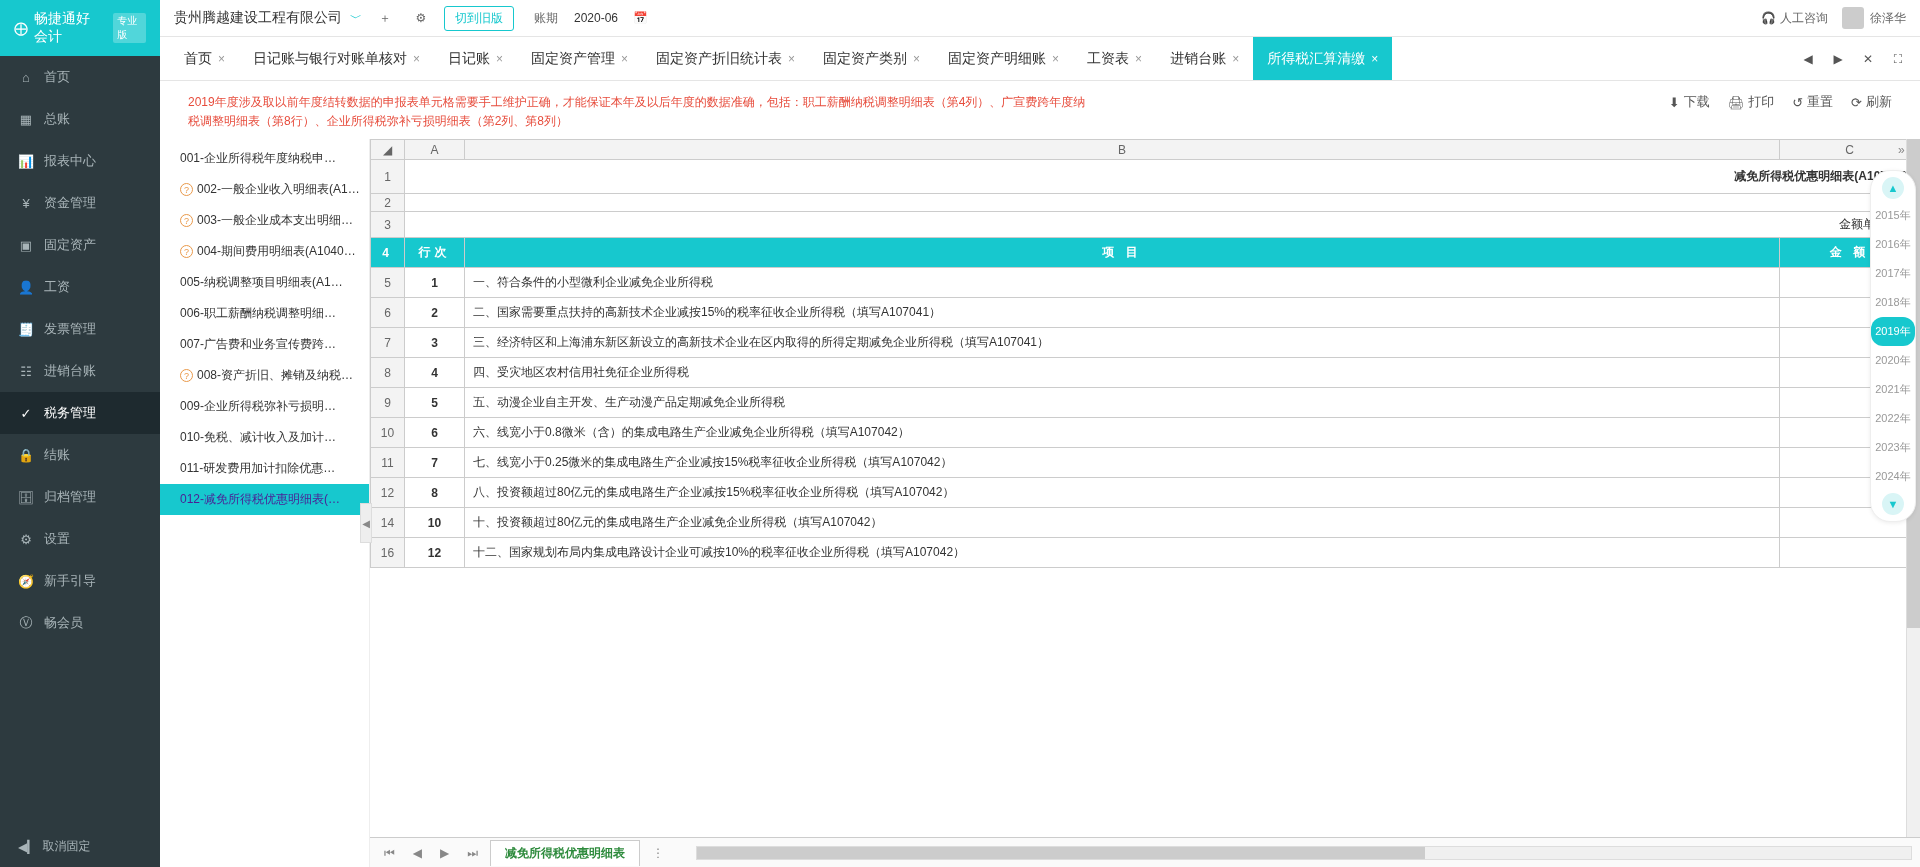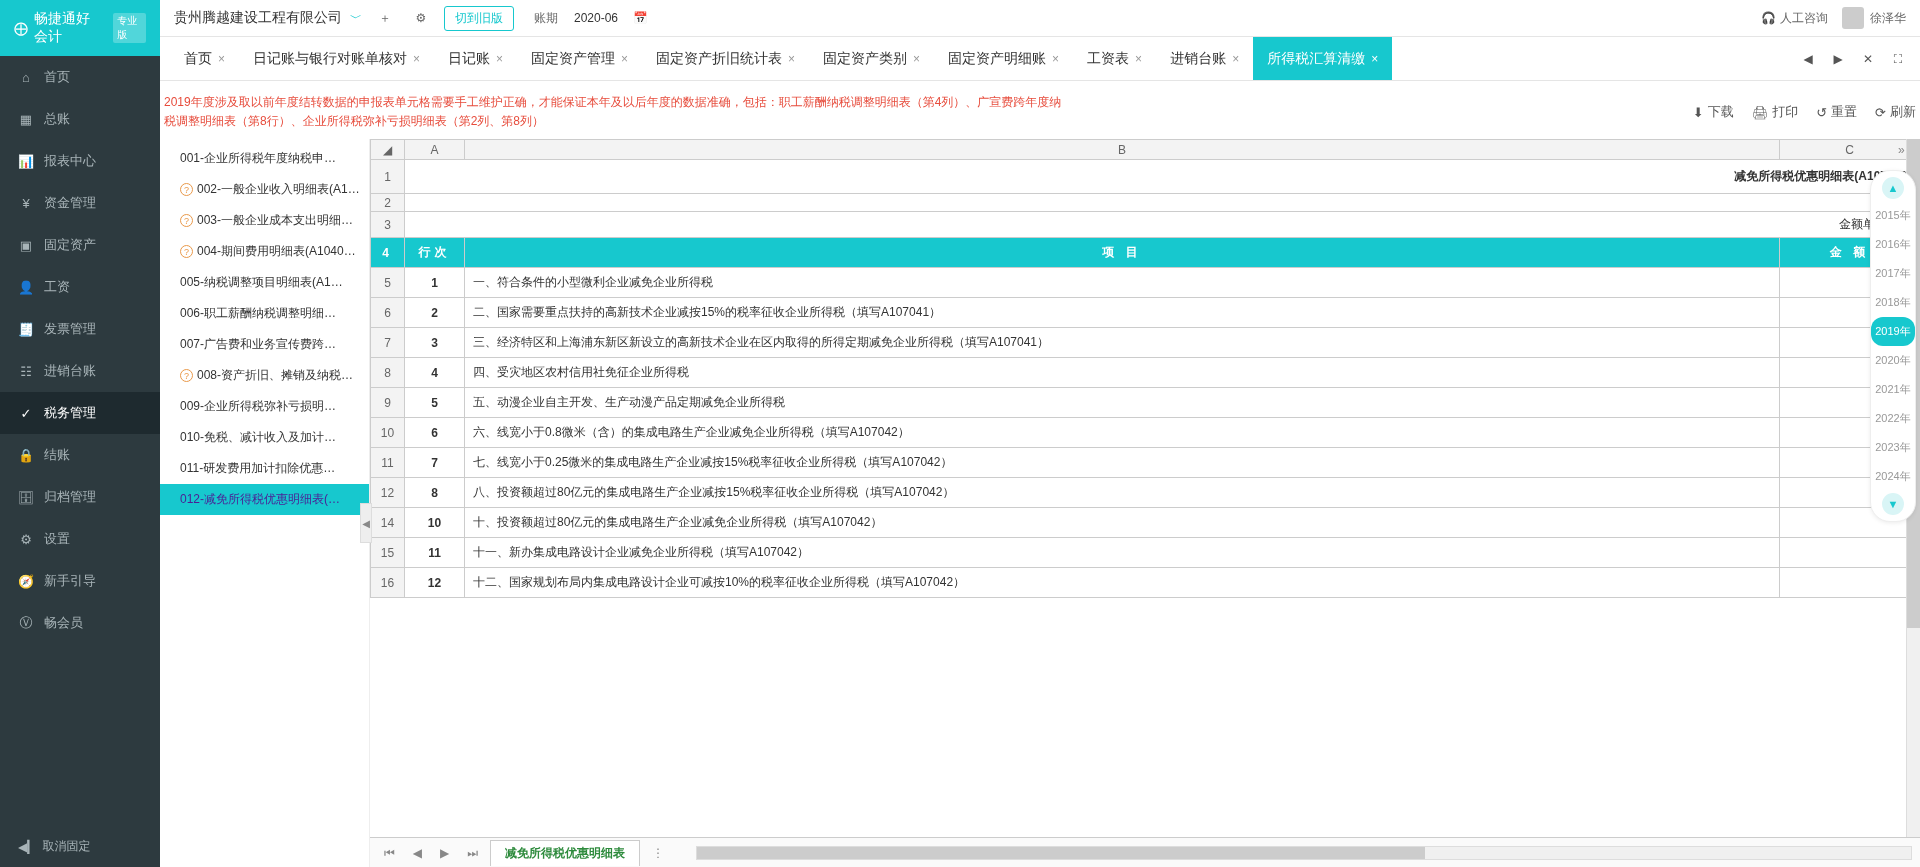--- a/index.html
+++ b/index.html
@@ -27,21 +27,21 @@
 
 .tabstrip { height: 44px; border-bottom: 1px solid #e5e5e5; display: flex; align-items: stretch; padding-left: 10px; }
 .tab { display: flex; align-items: center; gap: 6px; padding: 0 14px; color: #333; font-size: 14px; cursor: pointer; position: relative; }
 .tab .close { color: #999; font-size: 12px; }
 .tab.active { background: #17c8ce; color: #fff; }
 .tab.active .close { color: #fff; }
 .tab-actions { margin-left: auto; display: flex; align-items: center; gap: 2px; padding-right: 8px; }
 .tab-actions .btn { width: 28px; height: 28px; display: flex; align-items: center; justify-content: center; cursor: pointer; color: #555; }
 
 .content { flex: 1; display: flex; flex-direction: column; overflow: hidden; }
-.notice-row { display: flex; align-items: center; padding: 12px 4px 8px; gap: 20px; }
+.notice-row { display: flex; align-items: flex-start; padding: 12px 28px 8px; gap: 20px; }
 .notice { color: #e74c3c; font-size: 12px; line-height: 1.6; flex: 1; max-width: 900px; }
 .actions { display: flex; gap: 18px; color: #555; font-size: 13px; margin-left: auto; }
 .action-item { display: flex; align-items: center; gap: 4px; cursor: pointer; }
 
 .workarea { flex: 1; display: flex; overflow: hidden; position: relative; }
 .tree-panel { width: 210px; border-right: 1px solid #eee; overflow-y: auto; padding: 4px 0; }
 .tree-item { padding: 7px 10px 7px 20px; font-size: 12px; color: #333; cursor: pointer; white-space: nowrap; overflow: hidden; text-overflow: ellipsis; display: flex; align-items: center; gap: 4px; }
 .tree-item.active { background: #17c8ce; color: #4c1d95; }
 .qmark { width: 13px; height: 13px; border: 1px solid #e9994a; color: #e9994a; border-radius: 50%; font-size: 9px; display: inline-flex; align-items: center; justify-content: center; flex-shrink: 0; }
 .collapse-handle { position: absolute; left: 200px; top: 50%; width: 12px; height: 40px; background: #eee; border: 1px solid #ddd; display: flex; align-items: center; justify-content: center; cursor: pointer; z-index: 5; font-size: 10px; color: #888; }
@@ -375,26 +375,20 @@
     <td>八、投资额超过80亿元的集成电路生产企业减按15%税率征收企业所得税（填写A107042）</td>
     <td></td>
                   </tr>
                   <tr class="data-row">
                     <td class="rowhdr">14</td>
     <td class="rn-cell">10</td>
     <td>十、投资额超过80亿元的集成电路生产企业减免企业所得税（填写A107042）</td>
     <td></td>
                   </tr>
                   <tr class="data-row">
-                    <td class="rowhdr">15</td>
-    <td class="rn-cell">11</td>
-    <td>十一、新办集成电路设计企业减免企业所得税（填写A107042）</td>
-    <td></td>
-                  </tr>
-                  <tr class="data-row">
                     <td class="rowhdr">16</td>
     <td class="rn-cell">12</td>
     <td>十二、国家规划布局内集成电路设计企业可减按10%的税率征收企业所得税（填写A107042）</td>
     <td></td>
                   </tr>
                 </tbody>
             </table>
           </div>
           <div class="vscroll">
               <div class="vthumb"></div>

